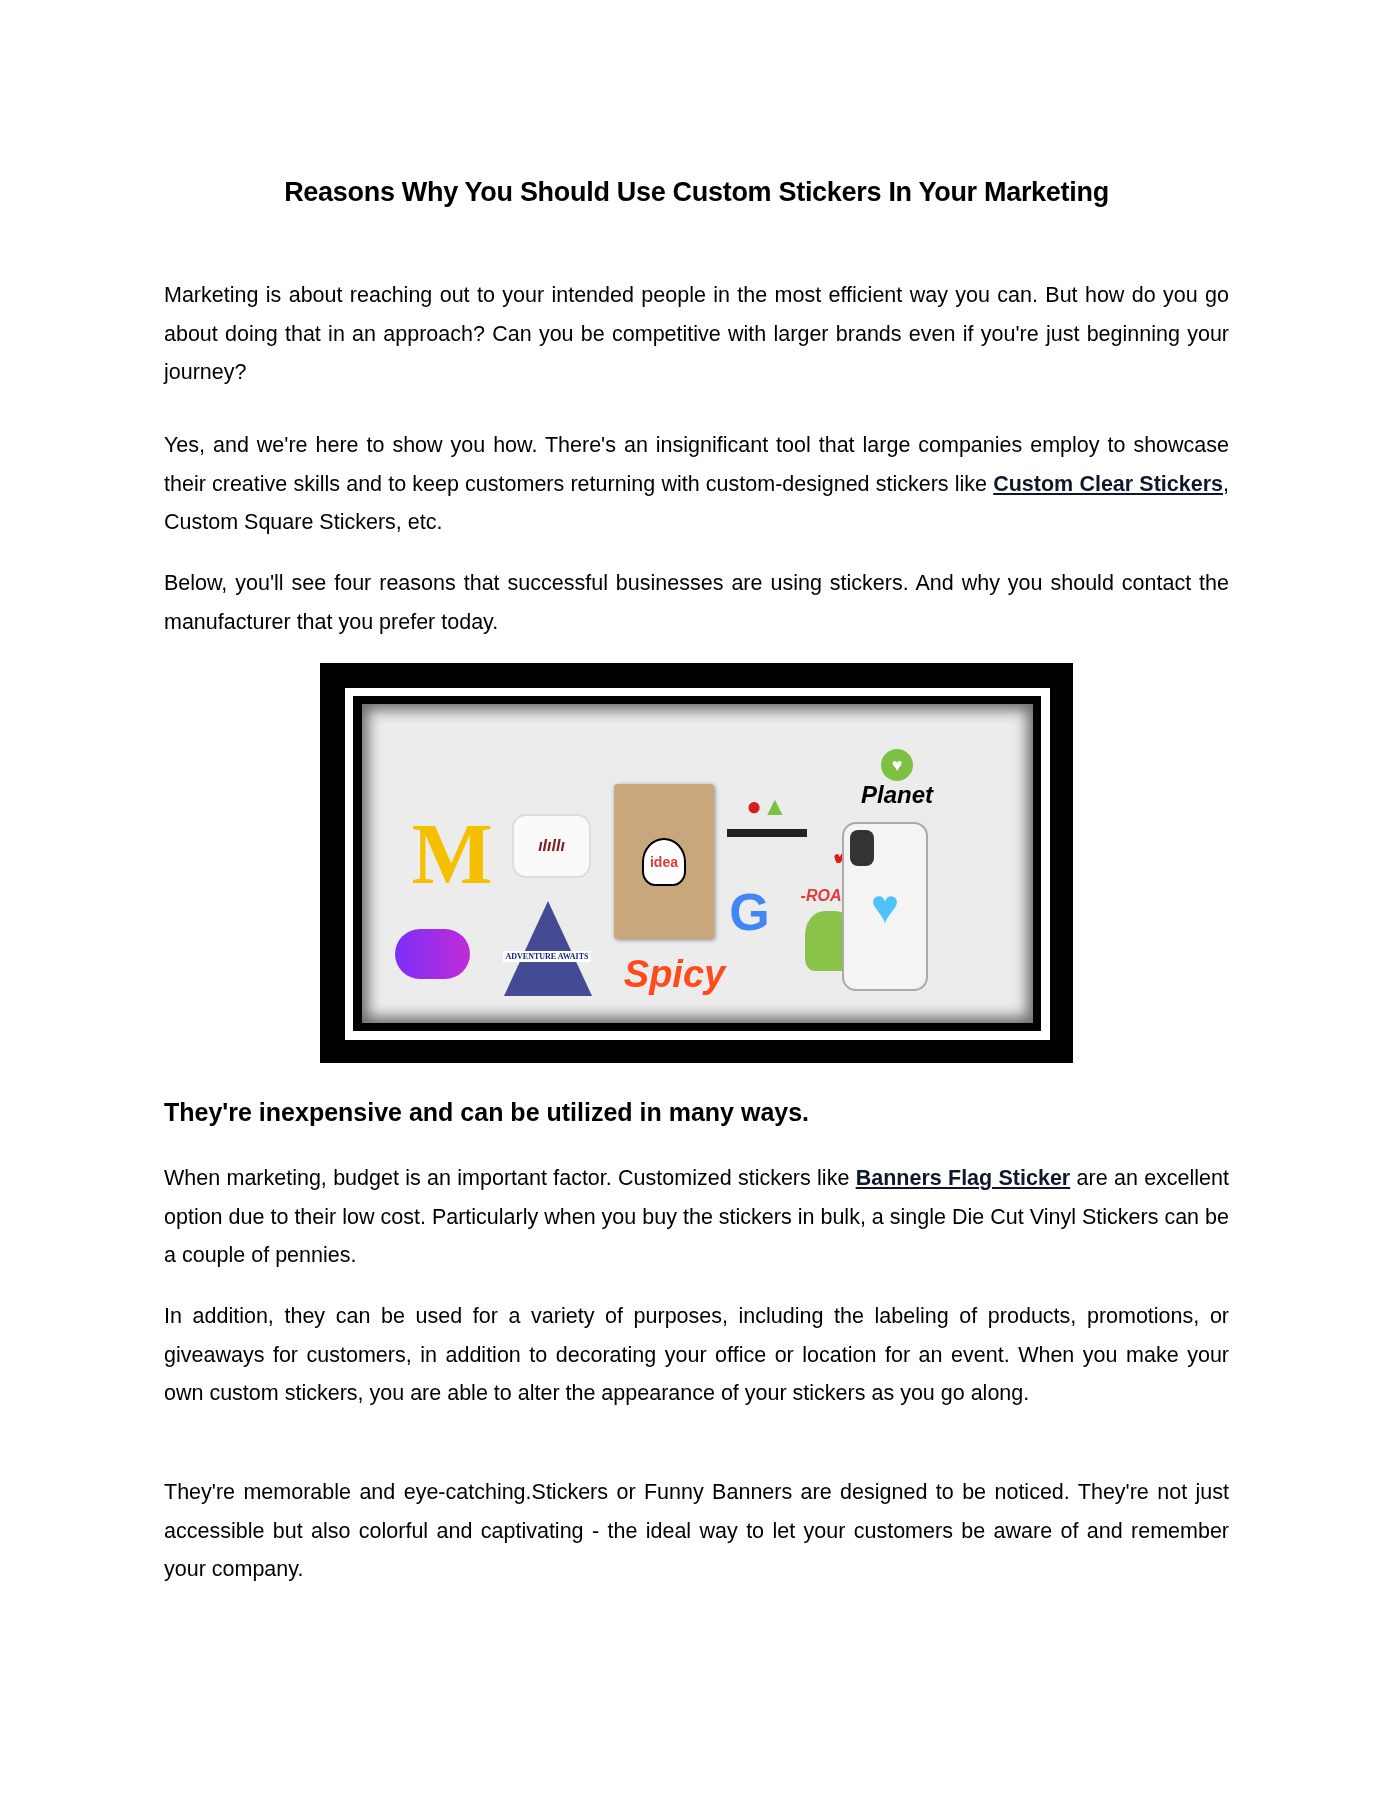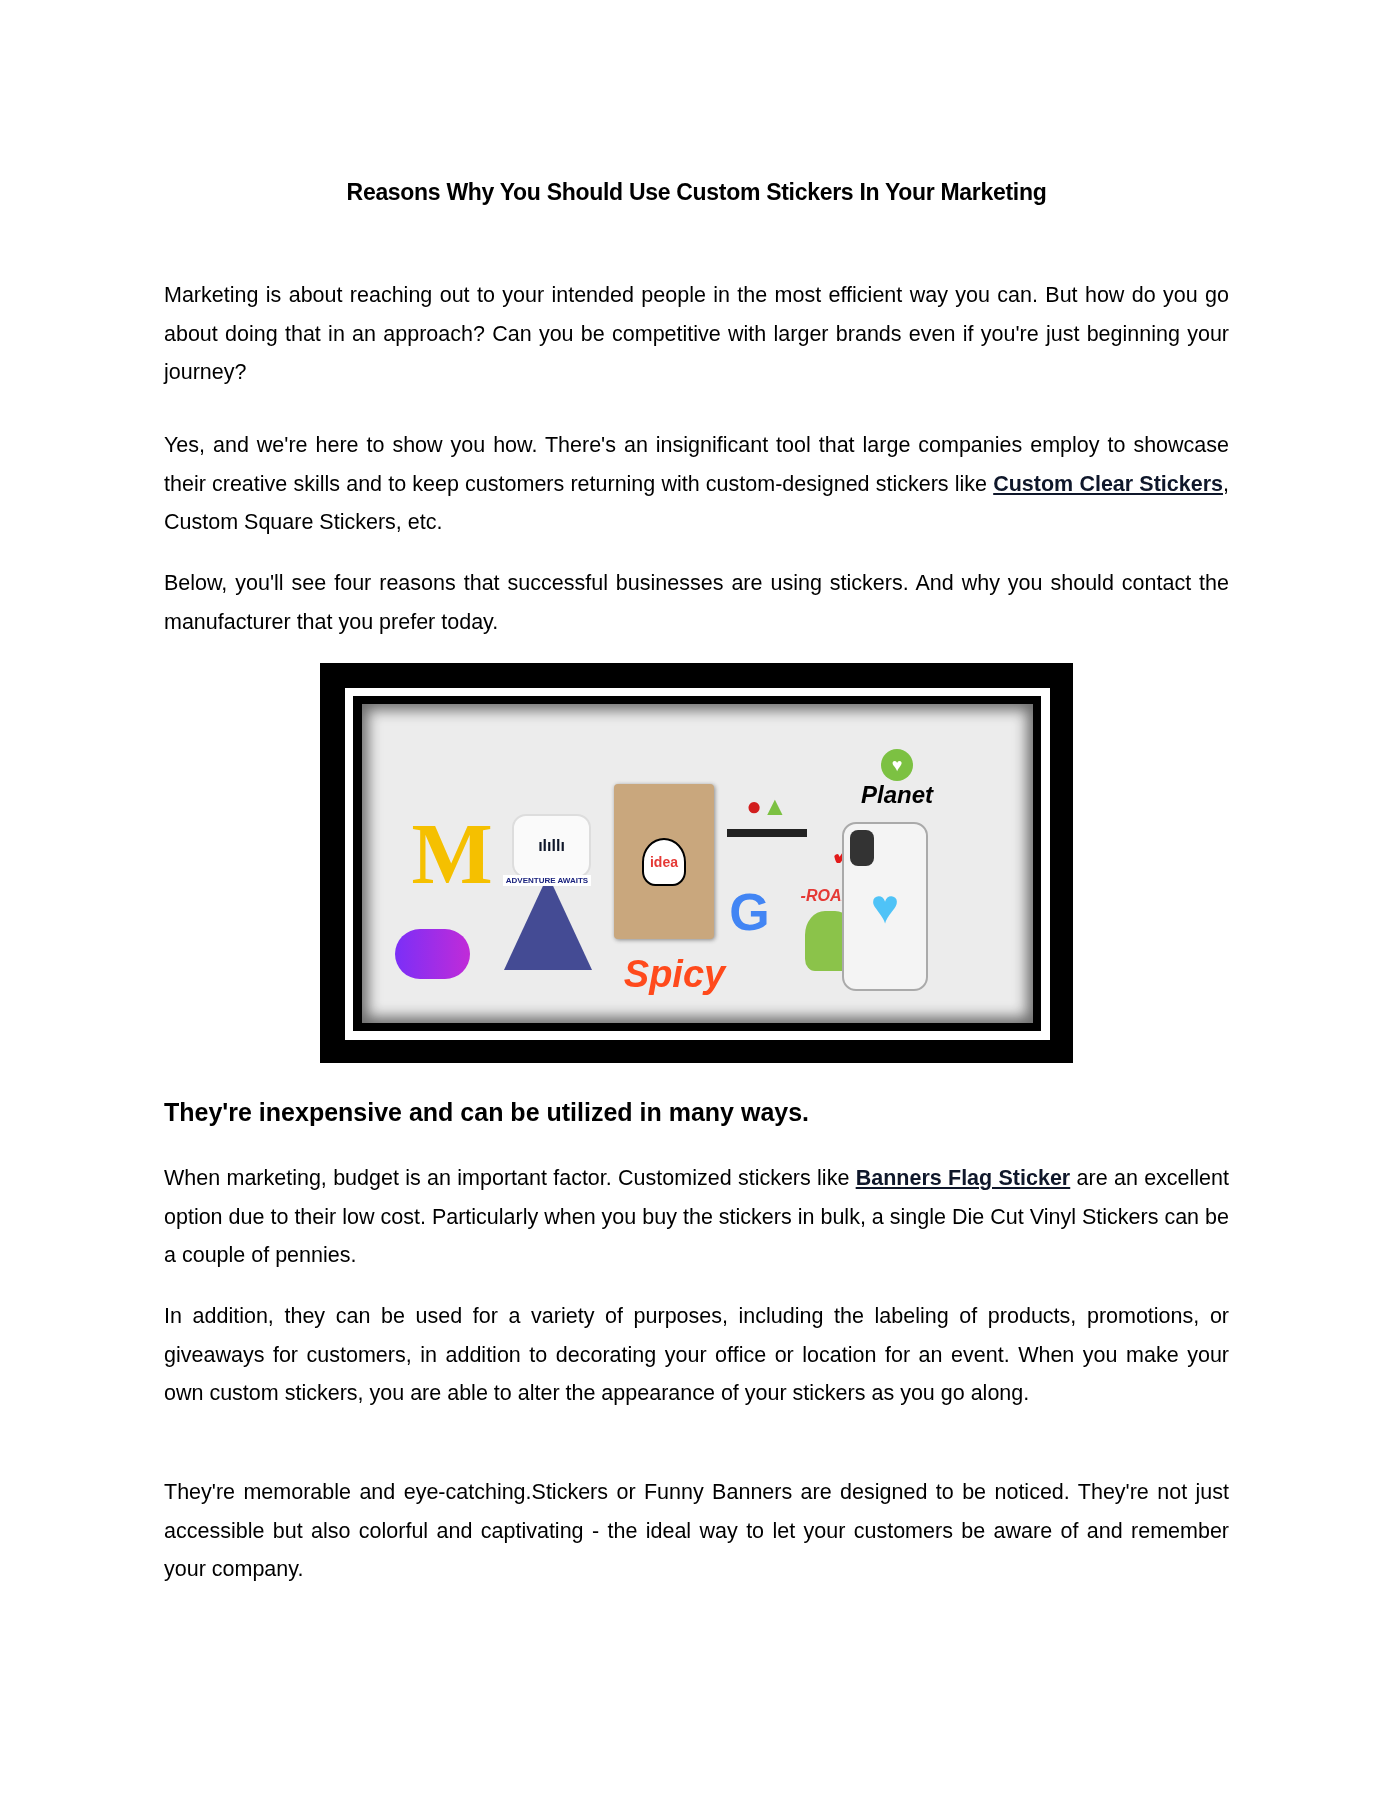--- a/index.html
+++ b/index.html
@@ -1,17 +1,17 @@
 <!DOCTYPE html>
 <html><head>
 <meta charset="utf-8">
 <style>
   html,body{margin:0;padding:0;background:#ffffff;}
   body{width:1391px;height:1800px;position:relative;overflow:hidden;font-family:"Liberation Sans",sans-serif;color:#000;}
-  .title{position:absolute;left:164px;width:1065px;top:166px;text-align:center;font-weight:bold;font-size:23px;line-height:52px;letter-spacing:-0.3px;}
+  .title{position:absolute;left:164px;width:1065px;top:166px;text-align:center;font-weight:bold;font-size:27px;line-height:52px;letter-spacing:-0.3px;}
   .para{position:absolute;left:164px;width:1065px;font-size:21.5px;line-height:38.5px;text-align:justify;text-align-last:left;}
   .para a{color:#0f172a;font-weight:bold;text-decoration:underline;}
   .h2{position:absolute;left:164px;top:1094px;font-size:25px;font-weight:bold;line-height:36px;}
   .frame{position:absolute;left:320px;top:663px;width:753px;height:400px;background:#000;}
   .band{position:absolute;left:25px;top:25px;right:23px;bottom:23px;background:#fff;}
   .inner{position:absolute;left:8px;top:8px;right:9px;bottom:9px;background:#000;}
   .gray{position:absolute;left:9px;top:8px;right:8px;bottom:8px;background:#ececec;box-shadow:inset 0 0 14px 6px rgba(0,0,0,0.55);overflow:hidden;}
   .st{position:absolute;display:flex;align-items:center;justify-content:center;font-weight:bold;}
 </style>
 </head>
@@ -25,36 +25,36 @@
 
 <p class="para" style="top:426px;margin:0;"><span>Yes, and we're here to show you how. There's an insignificant tool that large companies employ to showcase their creative skills and to keep customers returning with custom-designed stickers like </span><a>Custom Clear Stickers</a><span>, Custom Square Stickers, etc.</span></p>
 
 <p class="para" style="top:564px;margin:0;">Below, you'll see four reasons that successful businesses are using stickers. And why you should contact the manufacturer that you prefer today.</p>
 
 <div class="frame">
   <div class="band">
     <div class="inner">
       <div class="gray">
         <div class="st" style="left:50px;top:110px;width:80px;height:80px;color:#f5c000;font-size:86px;font-family:'Liberation Serif',serif;">M</div>
-        <div class="st" style="left:150px;top:110px;width:75px;height:60px;background:#fafafa;border-radius:14px;border:2px solid #ddd;color:#0f172a;font-size:16px;">ılıllı</div>
+        <div class="st" style="left:150px;top:110px;width:75px;height:60px;background:#fafafa;border-radius:14px;border:2px solid #ddd;color:#7f1d1d;font-size:16px;font-style:italic;">ılıllı</div>
         <div class="st" style="left:252px;top:80px;width:100px;height:155px;background:#c9a77d;border-radius:4px;box-shadow:1px 1px 4px #888;">
           <span style="background:#fff;border:2px solid #000;border-radius:50% 50% 30% 30%;padding:14px 6px;color:#e53935;font-size:14px;">idea</span>
         </div>
         <div class="st" style="left:365px;top:80px;width:80px;height:45px;color:#7cc142;font-size:26px;border-bottom:8px solid #222;"><span style="color:#d21e1e">●</span>▲</div>
         <div class="st" style="left:490px;top:40px;width:90px;height:70px;flex-direction:column;font-size:24px;font-style:italic;">
           <span style="width:32px;height:32px;border-radius:50%;background:#7cc142;color:#fff;font-size:18px;display:flex;align-items:center;justify-content:center;">♥</span>Planet
         </div>
         <div class="st" style="left:445px;top:135px;width:75px;height:30px;color:#e21b1b;font-size:36px;">✓</div>
         <div class="st" style="left:360px;top:180px;width:55px;height:55px;font-size:52px;color:#4285f4;font-family:'Liberation Sans',sans-serif;">G</div>
         <div class="st" style="left:420px;top:165px;width:95px;height:120px;color:#e53935;font-size:16px;font-style:italic;flex-direction:column;">
           <span>-ROAR!</span>
             <span style="width:50px;height:60px;background:#8bc34a;border-radius:40% 40% 20% 20%;margin-top:6px;"></span>
         </div>
         <div class="st" style="left:265px;top:245px;width:95px;height:50px;color:#ff4a1c;font-size:38px;font-style:italic;">Spicy</div>
-        <div class="st" style="left:130px;top:171px;width:110px;height:110px;font-size:8px;color:#1a237e;align-items:flex-start;">
+        <div class="st" style="left:130px;top:197px;width:110px;height:110px;font-size:8px;color:#1a237e;align-items:center;font-family:Liberation Serif, serif;">
           <span style="position:absolute;left:12px;top:0;width:0;height:0;border-left:44px solid transparent;border-right:44px solid transparent;border-bottom:95px solid #1a237e;opacity:0.8;"></span>
           <span style="position:relative;background:#fff;padding:1px 3px;">ADVENTURE AWAITS</span>
         </div>
         <div class="st" style="left:28px;top:210px;width:85px;height:80px;">
           <span style="width:75px;height:50px;border-radius:25px;background:linear-gradient(90deg,#7b2ff7,#c12bd8);"></span>
         </div>
         <div class="st" style="left:480px;top:118px;width:82px;height:165px;background:#f4f4f4;border:2px solid #aaa;border-radius:14px;">
           <span style="position:absolute;left:6px;top:6px;width:24px;height:36px;border-radius:8px;background:#333;"></span>
           <span style="color:#4fc3f7;font-size:48px;">♥</span>
         </div>

